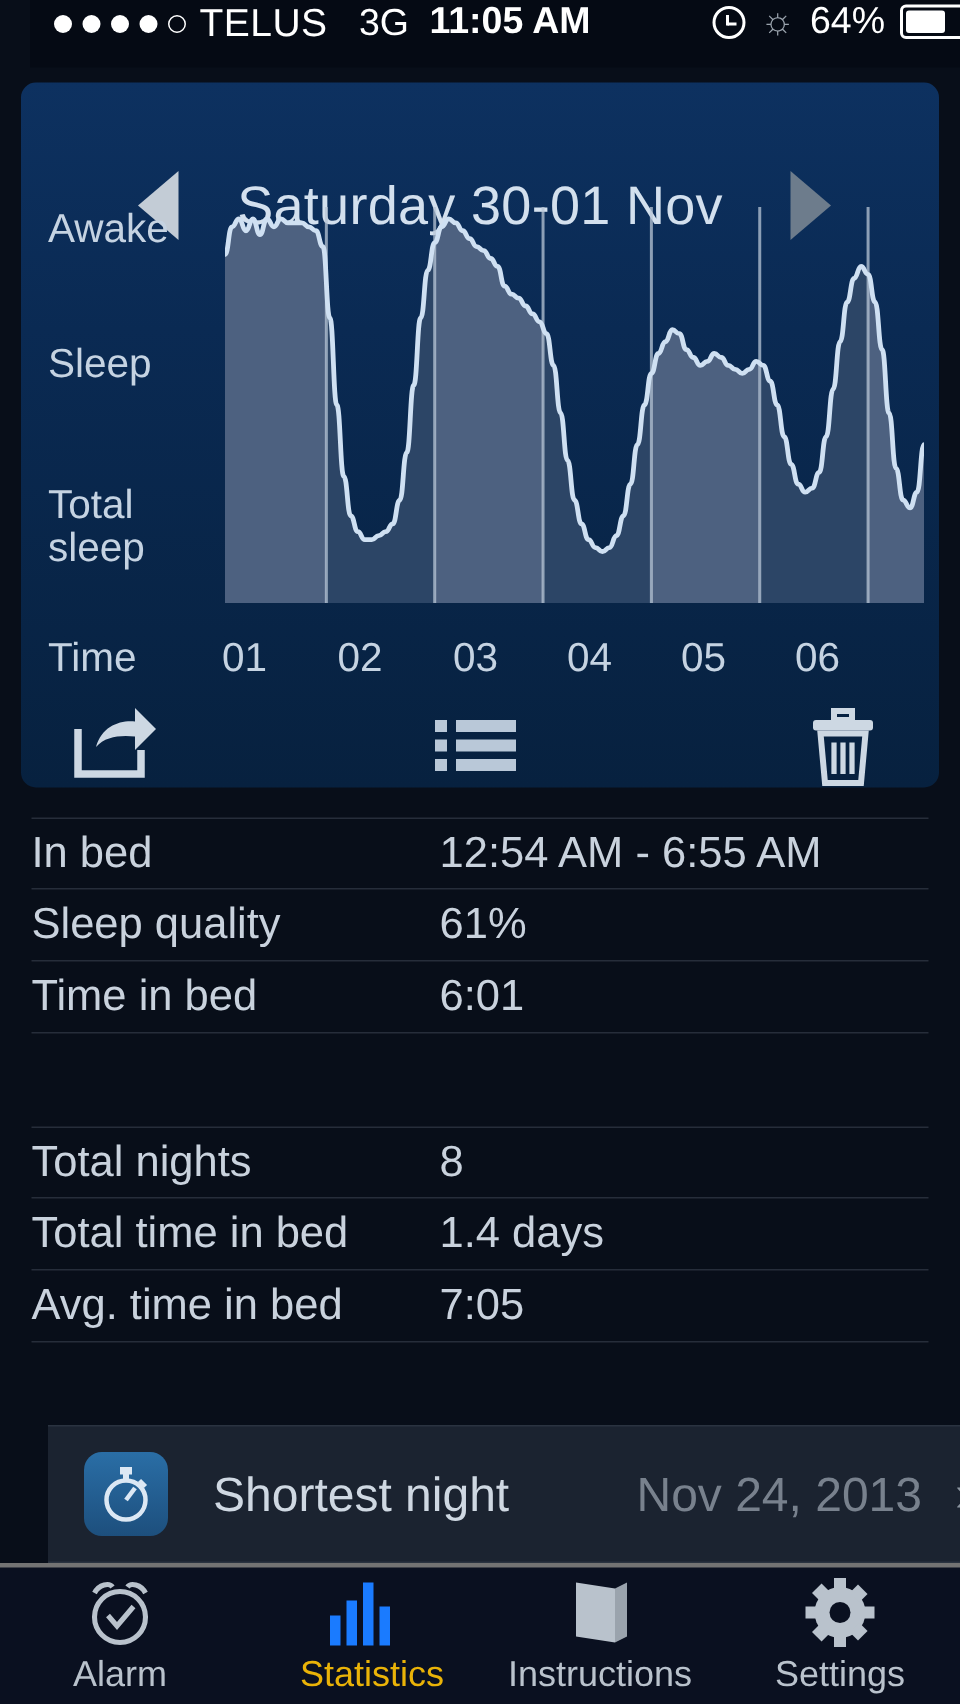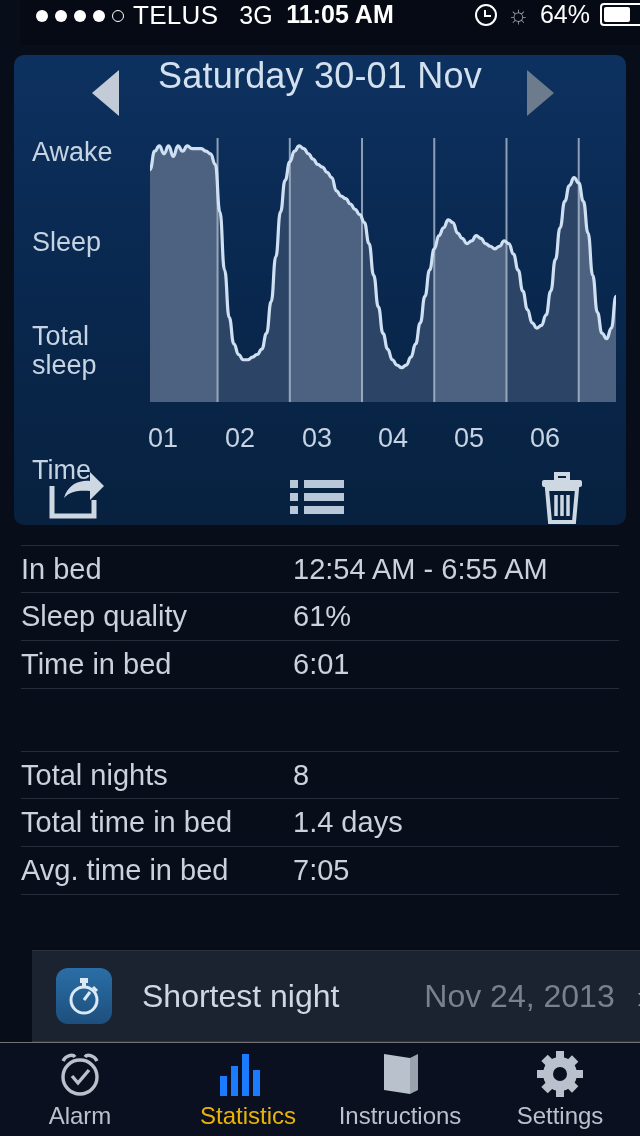--- a/index.html
+++ b/index.html
@@ -44,37 +44,37 @@
   .alarm-ico::after { content:""; position:absolute; left:8px; top:9px; width:6px; height:2px; background:#fff; }
   .bt-ico { color:#9aa3ad; font-size:25px; line-height:1; }
 
   
   .card {
     position:absolute; left:14px; top:55px; width:612px; height:470px;
     border-radius:10px;
     background:linear-gradient(180deg,#0d3160 0%,#0a2a53 35%,#07213f 100%);
     overflow:hidden;
   }
-  .card-header { height:75px; display:flex; align-items:flex-start; justify-content:center; position:relative; }
+  .card-header { height:75px; display:flex; align-items:center; justify-content:center; position:relative;margin-top:44px; }
   .card-title { font-size:36px; color:#d3e0ee; letter-spacing:0.2px; }
   .nav-arrow { position:absolute; top:50%; transform:translateY(-50%); width:0; height:0; }
   .nav-prev { left:78px; border-top:23px solid transparent; border-bottom:23px solid transparent; border-right:27px solid #c3ccd6; }
   .nav-next { right:72px; border-top:23px solid transparent; border-bottom:23px solid transparent; border-left:27px solid #6d7c8c; }
 
   .plot-area { position:absolute; left:0; top:75px; width:612px; height:290px; }
   .ylabels { position:absolute; left:0; top:0; width:120px; height:290px; color:#c5d3e2; font-size:27px; }
   .ylabels div { position:absolute; left:18px; line-height:1.08; }
   .yl-awake { top:8px; }
   .yl-sleep { top:98px; }
   .yl-deep { top:192px; }
   .chart-box { position:absolute; left:136px; top:8px; width:466px; height:264px; }
   .chart-box svg { display:block; width:466px; height:264px; }
 
   .xaxis { position:absolute; left:0; top:360px; width:612px; height:50px; color:#c5d3e2; font-size:27px; }
-  .xaxis .xlab-time { position:absolute; left:18px; top:8px;margin-top:32px; }
+  .xaxis .xlab-time { position:absolute; left:18px; top:8px; }
   .xaxis .tick { position:absolute; top:8px; }
 
   .card-actions { position:absolute; left:0; top:415px; width:612px; height:55px; }
   .act { position:absolute; top:0; cursor:pointer; }
   .act-share { left:32px; }
   .act-list { left:276px; top:8px; }
   .act-trash { right:38px; }
 
   
   .stats { position:absolute; left:0; top:545px; width:640px; }
@@ -101,21 +101,21 @@
     background:linear-gradient(180deg,#2a6ea6 0%,#1d4f7d 100%);
     display:flex; align-items:center; justify-content:center; flex:0 0 auto;
   }
   .hl-title { margin-left:30px; font-size:32px; color:#cfd8e2; }
   .hl-date { margin-left:auto; font-size:32px; color:#78818d; }
   .hl-chev { margin-left:22px; color:#8b949f; font-size:34px; line-height:1; }
 
   
   .tabbar {
     position:absolute; left:0; bottom:0; width:640px; height:94px;
-    background:#0a1020; border-top:1px solid #737373;
+    background:#0a1020; border-top:3px solid #737373;
     display:flex;
   }
   .tab { flex:1; display:flex; flex-direction:column; align-items:center; justify-content:center; gap:4px; cursor:pointer; }
   .tab .tab-label { font-size:24px; color:#b9c2cc; }
   .tab.active .tab-label { color:#eab308;margin-left:16px; }
   .tab-ico { height:48px; display:flex; align-items:flex-end; justify-content:center; }
 </style>
 </head>
 <body>
 

